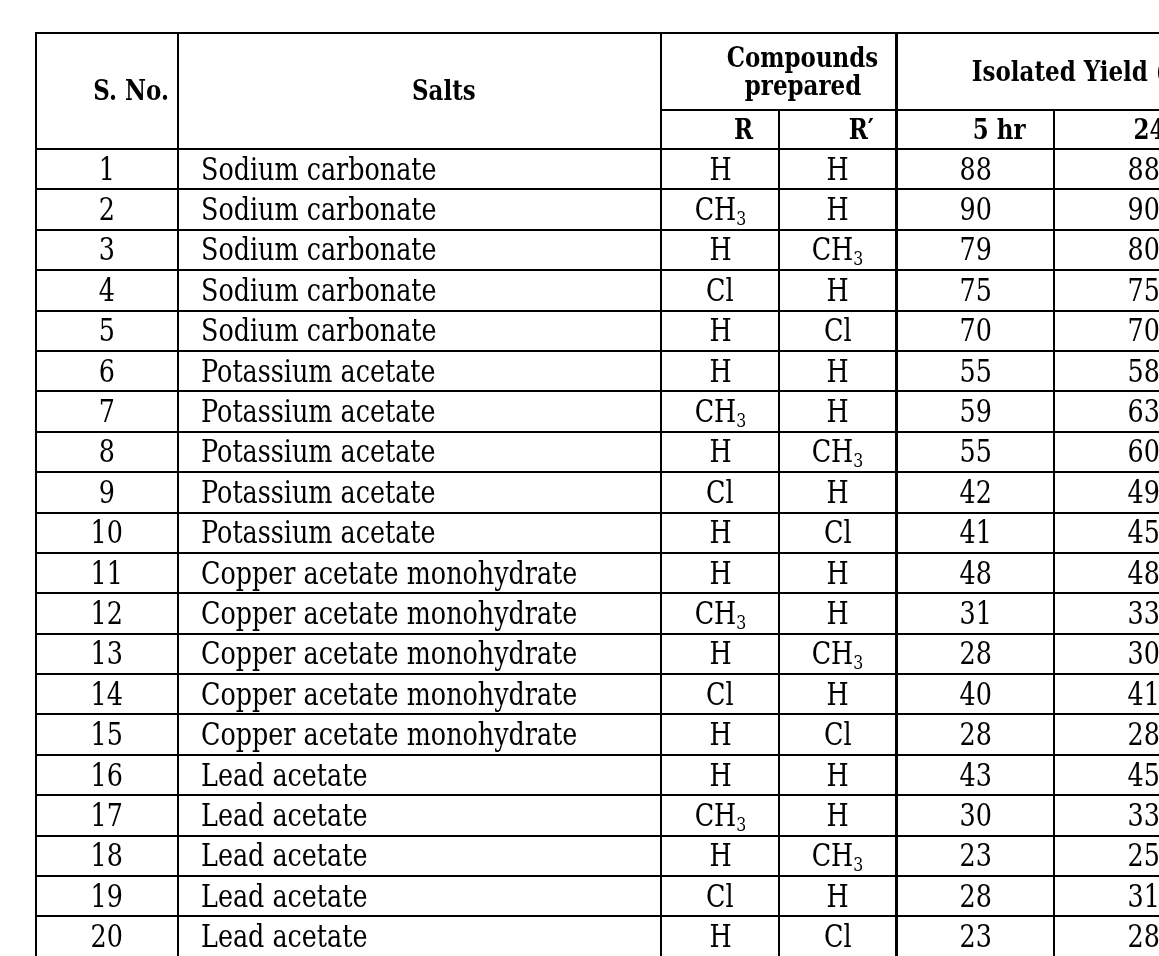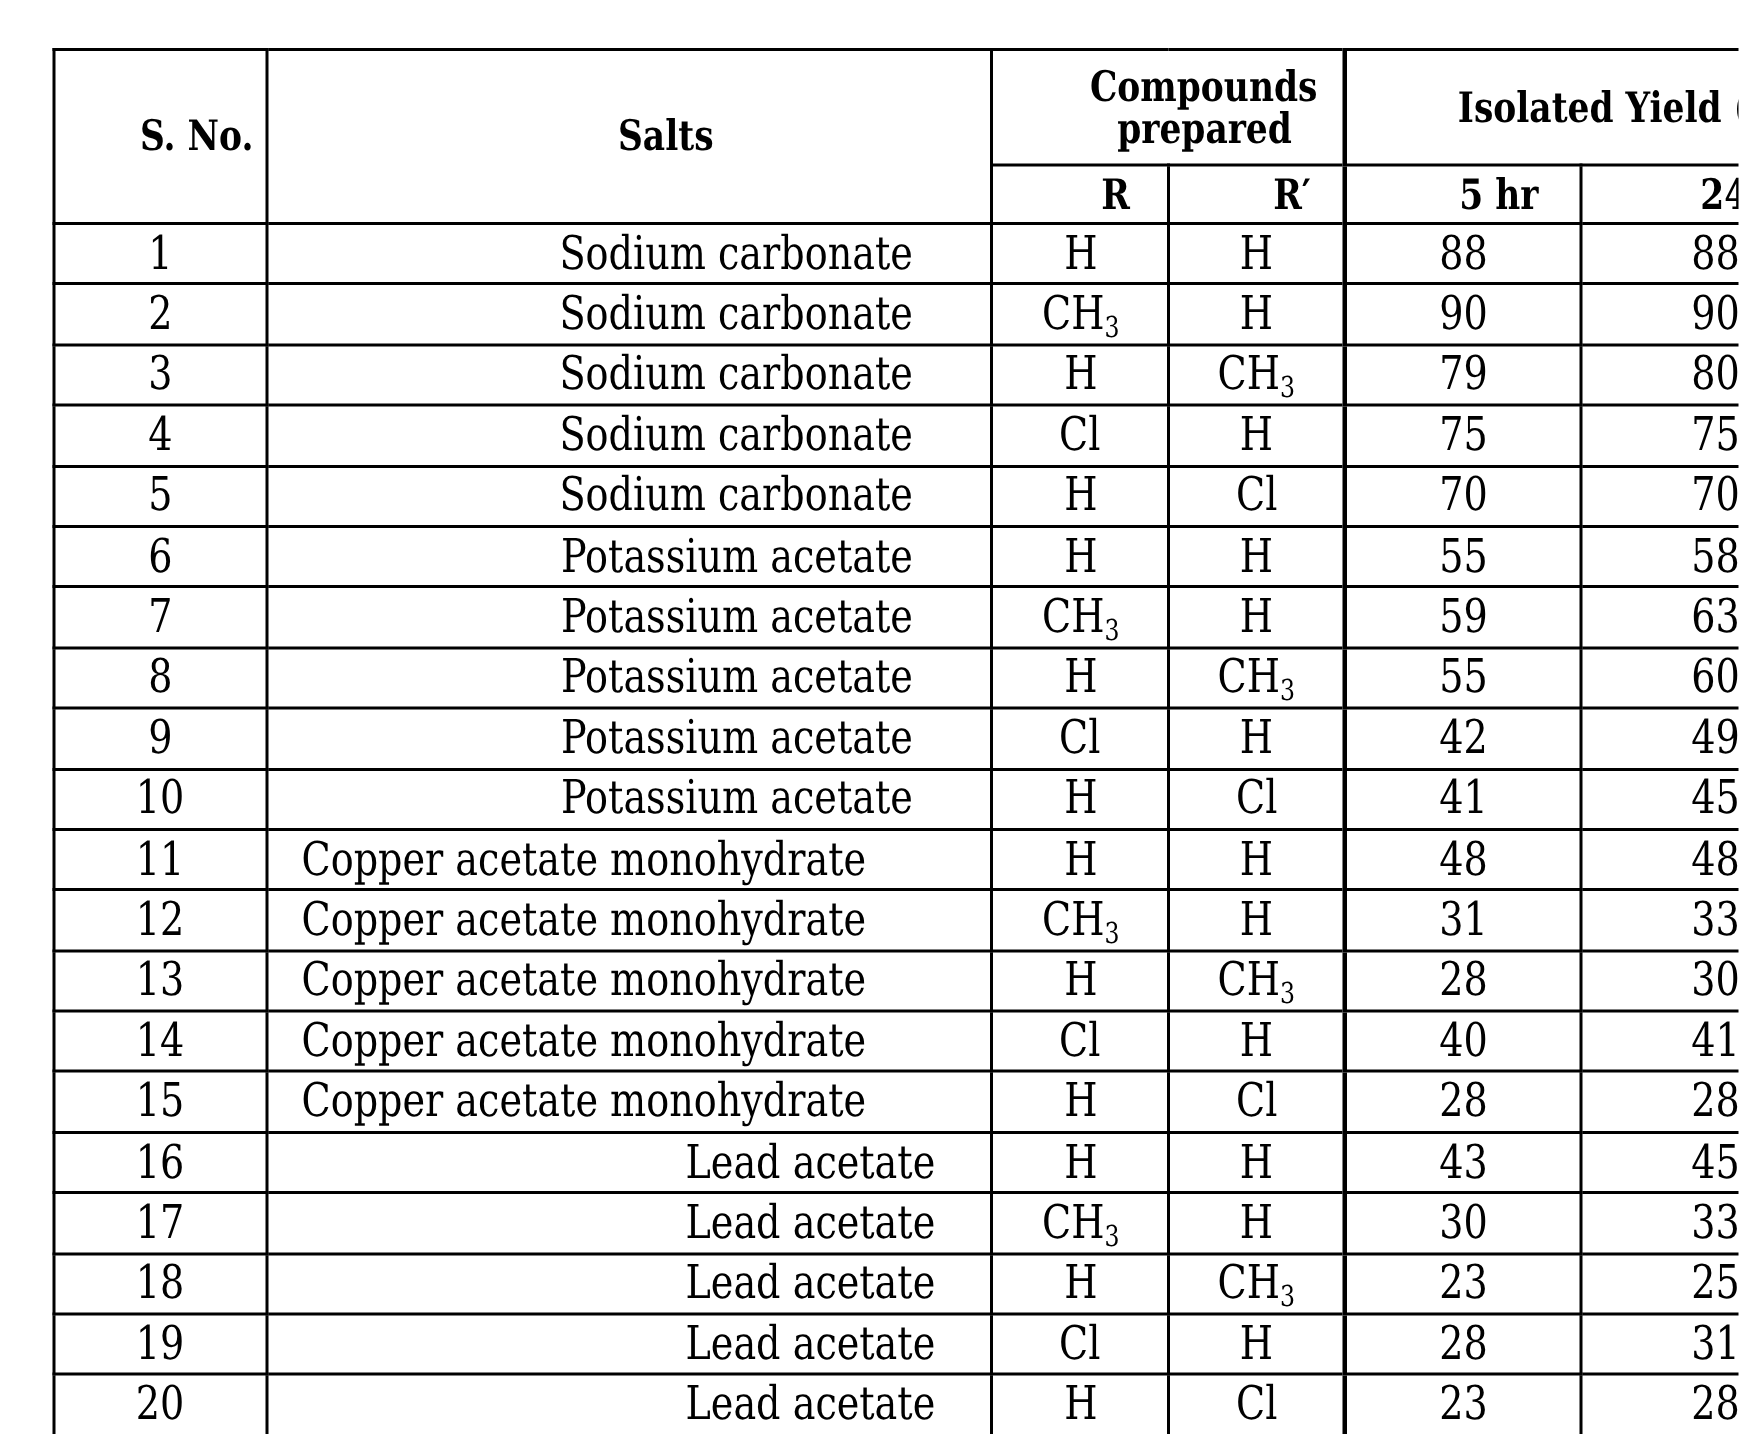--- a/index.html
+++ b/index.html
@@ -23,21 +23,21 @@
     font-size: 28px;
     transform-origin: center;
     padding-left: 48px;
   }
   th span.cond, td span.cond {
     display: inline-block;
     transform: scaleX(0.82);
     white-space: nowrap;
   }
   td { font-size: 31px; height: 38.4px; }
-  td.salt { text-align: right; padding-left: 22px; }
+  td.salt { text-align: left; padding-left: 22px; }
   td.salt span.cond { transform-origin: left center; }
   sub { font-size: 0.62em; vertical-align: -0.28em; line-height: 0; }
   .h1 { height: 77px; }
   .h2 { height: 39px; }
   col.c1 { width: 130px; }
   col.c2 { width: 428px; }
   col.c3 { width: 108px; }
   col.c4 { width: 108px; }
   col.c5 { width: 143px; }
   col.c6 { width: 164px; }

